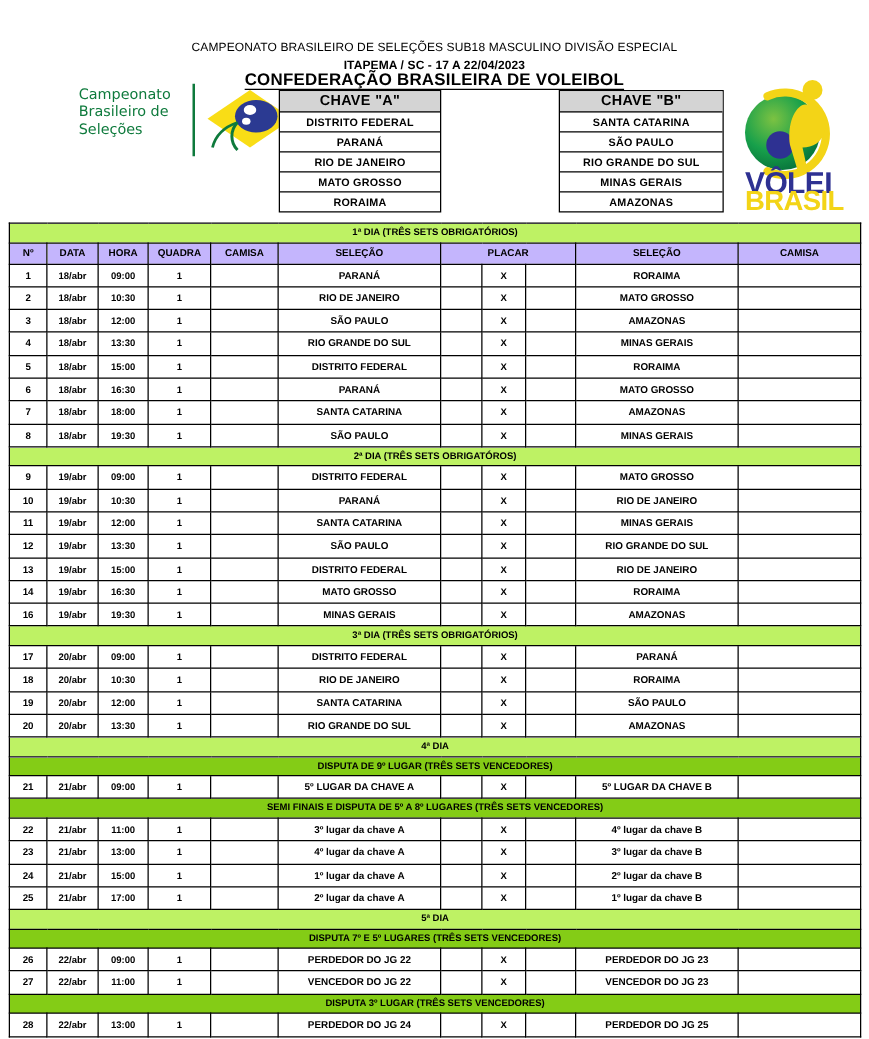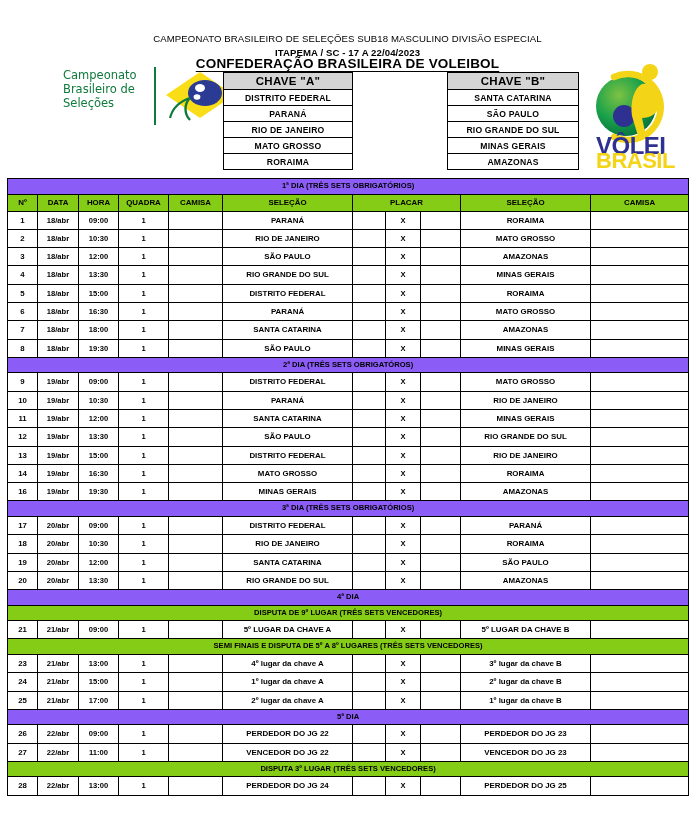--- a/index.html
+++ b/index.html
@@ -70,24 +70,24 @@
   .tbl td{
     border:1px solid #000;
     font-size:7.6px;font-weight:bold;
     text-align:center;
     height:17.3px;
     padding:0;
     line-height:17.3px;
     overflow:hidden;white-space:nowrap;
   }
   .tbl tr.hdr td{
-    background:#84cc16;font-size:7.9px;height:16px;line-height:16px;margin-top:28px;
+    background:#c4b5fd;font-size:7.9px;height:16px;line-height:16px;margin-top:28px;
   }
   .tbl tr.day td{
-    background:#8b5cf6;font-size:7.6px;height:14.5px;line-height:14.5px;
+    background:#bef264;font-size:7.6px;height:14.5px;line-height:14.5px;
   }
   .tbl tr.phase td{
     background:#84cc16;font-size:7.6px;height:14.5px;line-height:14.5px;
   }
   .tbl td.num{font-size:7.8px;}
   .tbl td.sel{font-size:7.9px;}
   .tbl td.empty{background:#fff;}
 </style>
 </head>
 <body>
@@ -453,20 +453,33 @@
           <td class="empty"></td>
           <td>X</td>
           <td class="empty"></td>
           <td class="sel">5º LUGAR DA CHAVE B</td>
           <td class="empty"></td>
         </tr>
         <tr class="phase">
           <td colspan="11">SEMI FINAIS E DISPUTA DE 5º A 8º LUGARES (TRÊS SETS VENCEDORES)</td>
         </tr>
         <tr>
+          <td class="num">22</td>
+          <td>21/abr</td>
+          <td>11:00</td>
+          <td>1</td>
+          <td class="empty"></td>
+          <td class="sel">3º lugar da chave A</td>
+          <td class="empty"></td>
+          <td>X</td>
+          <td class="empty"></td>
+          <td class="sel">4º lugar da chave B</td>
+          <td class="empty"></td>
+        </tr>
+        <tr>
           <td class="num">23</td>
           <td>21/abr</td>
           <td>13:00</td>
           <td>1</td>
           <td class="empty"></td>
           <td class="sel">4º lugar da chave A</td>
           <td class="empty"></td>
           <td>X</td>
           <td class="empty"></td>
           <td class="sel">3º lugar da chave B</td>
@@ -494,20 +507,23 @@
           <td class="sel">2º lugar da chave A</td>
           <td class="empty"></td>
           <td>X</td>
           <td class="empty"></td>
           <td class="sel">1º lugar da chave B</td>
           <td class="empty"></td>
         </tr>
         <tr class="day">
           <td colspan="11">5ª DIA</td>
         </tr>
+        <tr class="phase">
+          <td colspan="11">DISPUTA 7º E 5º LUGARES (TRÊS SETS VENCEDORES)</td>
+        </tr>
         <tr>
           <td class="num">26</td>
           <td>22/abr</td>
           <td>09:00</td>
           <td>1</td>
           <td class="empty"></td>
           <td class="sel">PERDEDOR DO JG 22</td>
           <td class="empty"></td>
           <td>X</td>
           <td class="empty"></td>

